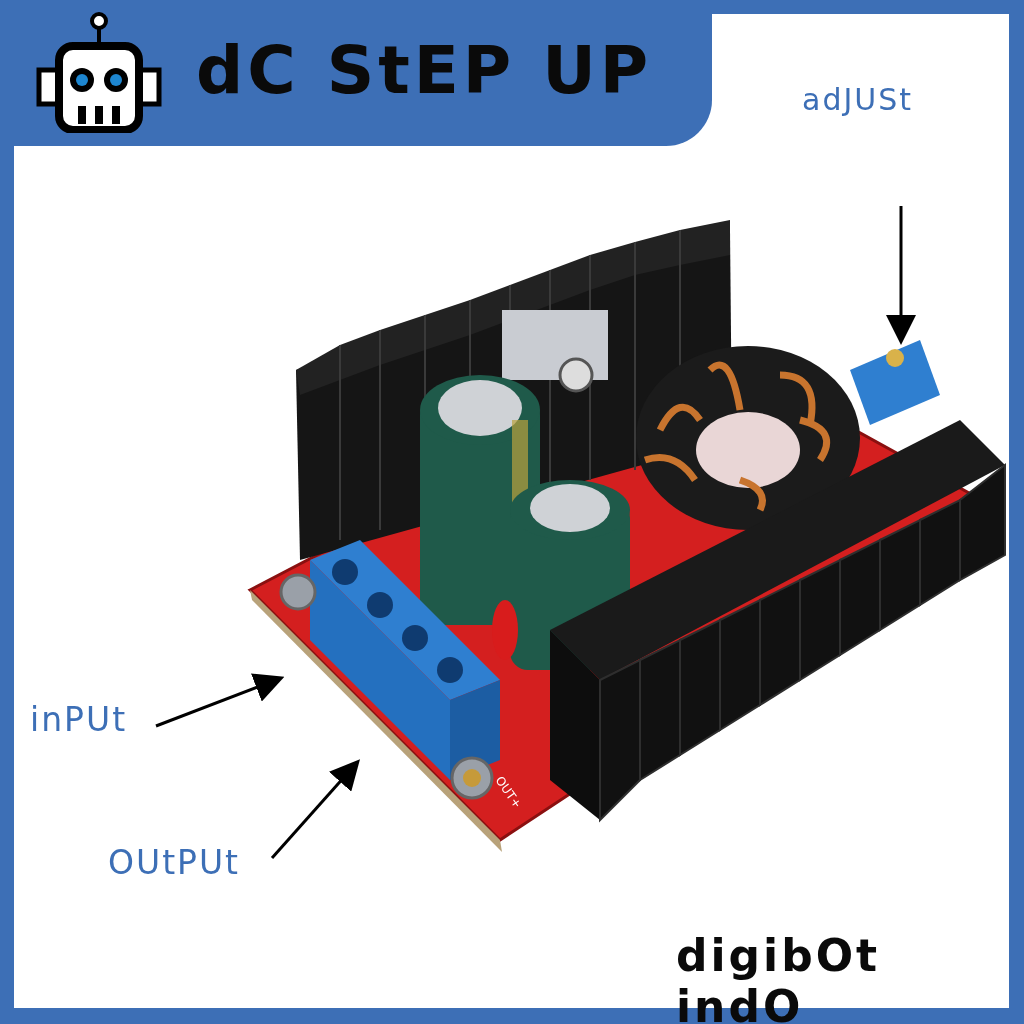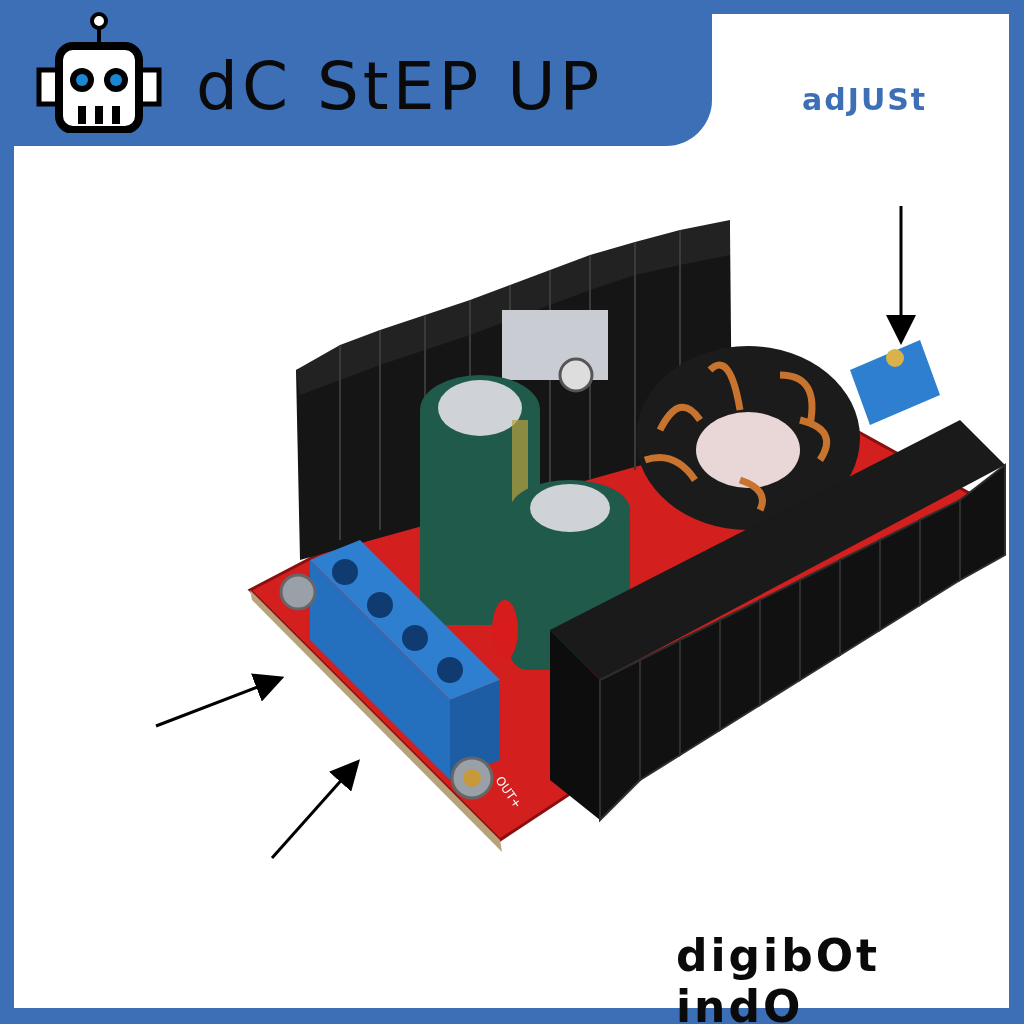--- a/index.html
+++ b/index.html
@@ -1,22 +1,22 @@
 <!DOCTYPE html>
 <html><head>
 <meta charset="utf-8">
 <style>
   html,body{margin:0;padding:0;}
   body{width:1024px;height:1024px;position:relative;overflow:hidden;background:#3d6fb6;font-family:"DejaVu Sans",sans-serif;}
   .canvas{position:absolute;left:14px;top:14px;width:995px;height:994px;background:#ffffff;}
   .banner{position:absolute;left:0;top:0;width:712px;height:146px;background:#3d6fb6;border-bottom-right-radius:46px;}
   .right-strip{position:absolute;right:0;top:0;width:15px;height:1024px;background:#3d6fb6;}
-  .title{position:absolute;left:196px;top:38px;font-size:66px;font-weight:normal;letter-spacing:4px;color:#0a0a0a;font-family:"DejaVu Sans",sans-serif;line-height:1;margin-top:16px;}
+  .title{position:absolute;left:196px;top:38px;font-size:66px;font-weight:bold;letter-spacing:4px;color:#0a0a0a;font-family:"DejaVu Sans",sans-serif;line-height:1;}
   .robot{position:absolute;left:34px;top:8px;width:130px;height:125px;}
-  .label-blue{position:absolute;color:#3d6fb6;font-weight:bold;font-family:"DejaVu Sans",sans-serif;line-height:1.05;}
+  .label-blue{position:absolute;color:#3d6fb6;font-weight:normal;font-family:"DejaVu Sans",sans-serif;line-height:1.05;}
   .adjust{left:802px;top:84px;font-size:30px;letter-spacing:2px;}
   .input{left:30px;top:703px;font-size:33px;letter-spacing:2px;}
   .output{left:108px;top:846px;font-size:33px;letter-spacing:2px;}
   .brand{position:absolute;left:676px;top:930px;font-size:44px;font-weight:bold;color:#0a0a0a;letter-spacing:3px;font-family:"DejaVu Sans",sans-serif;}
   .product{position:absolute;left:240px;top:180px;width:780px;height:680px;}
   svg{display:block;}
 </style>
 </head>
 <body>
 
@@ -43,23 +43,25 @@
   </svg>
 </div>
 
 <div class="title">dC StEP UP</div>
 
 <div class="label-blue adjust">
   <div>adJUSt</div>
 </div>
 
 <div class="label-blue input">
+  <div>inPUt</div>
 </div>
 
 <div class="label-blue output">
+  <div>OUtPUt</div>
 </div>
 
 <div class="brand">digibOt indO</div>
 
 <svg style="position:absolute;left:0;top:0;" width="1024" height="1024">
   <defs>
     <marker id="ah" markerWidth="10" markerHeight="10" refX="7" refY="5" orient="auto">
       <path d="M0,0 L10,5 L0,10 Z" fill="#000"></path>
     </marker>
   </defs>

